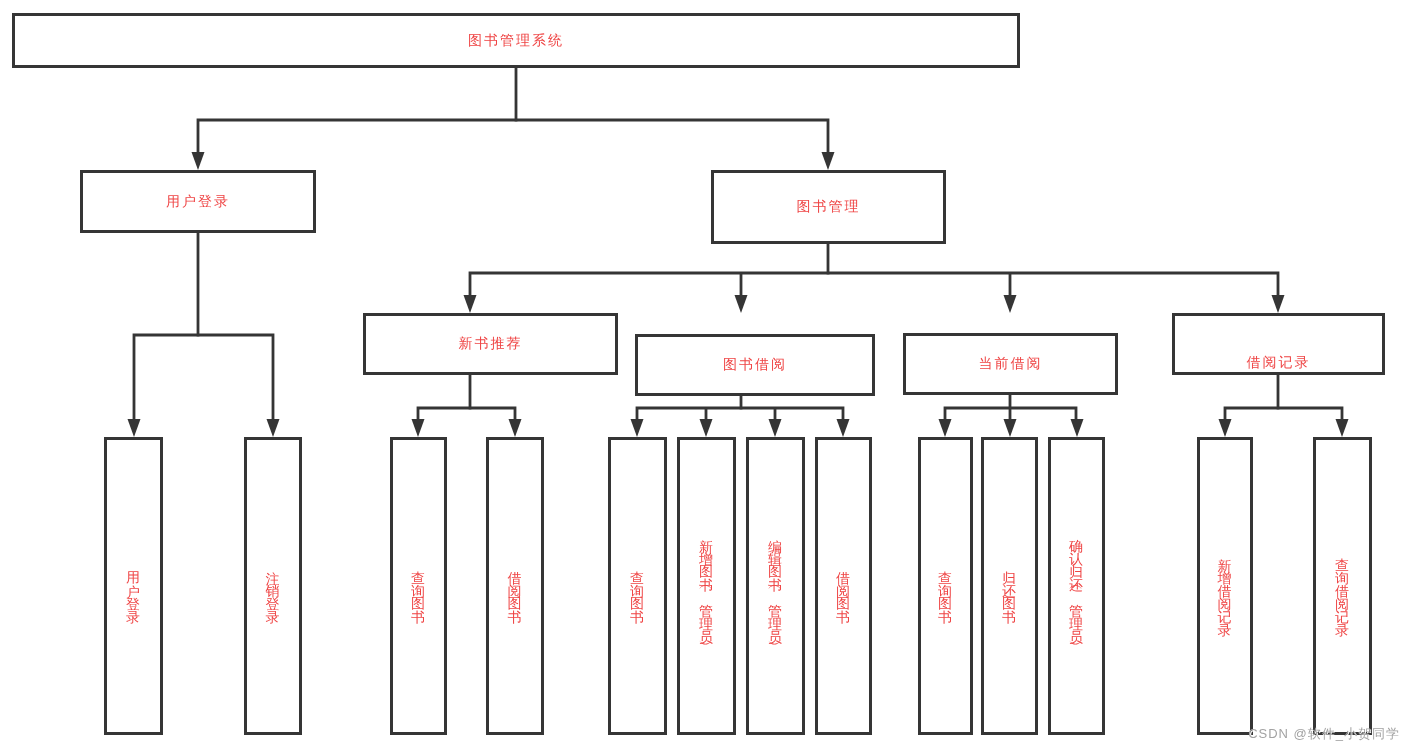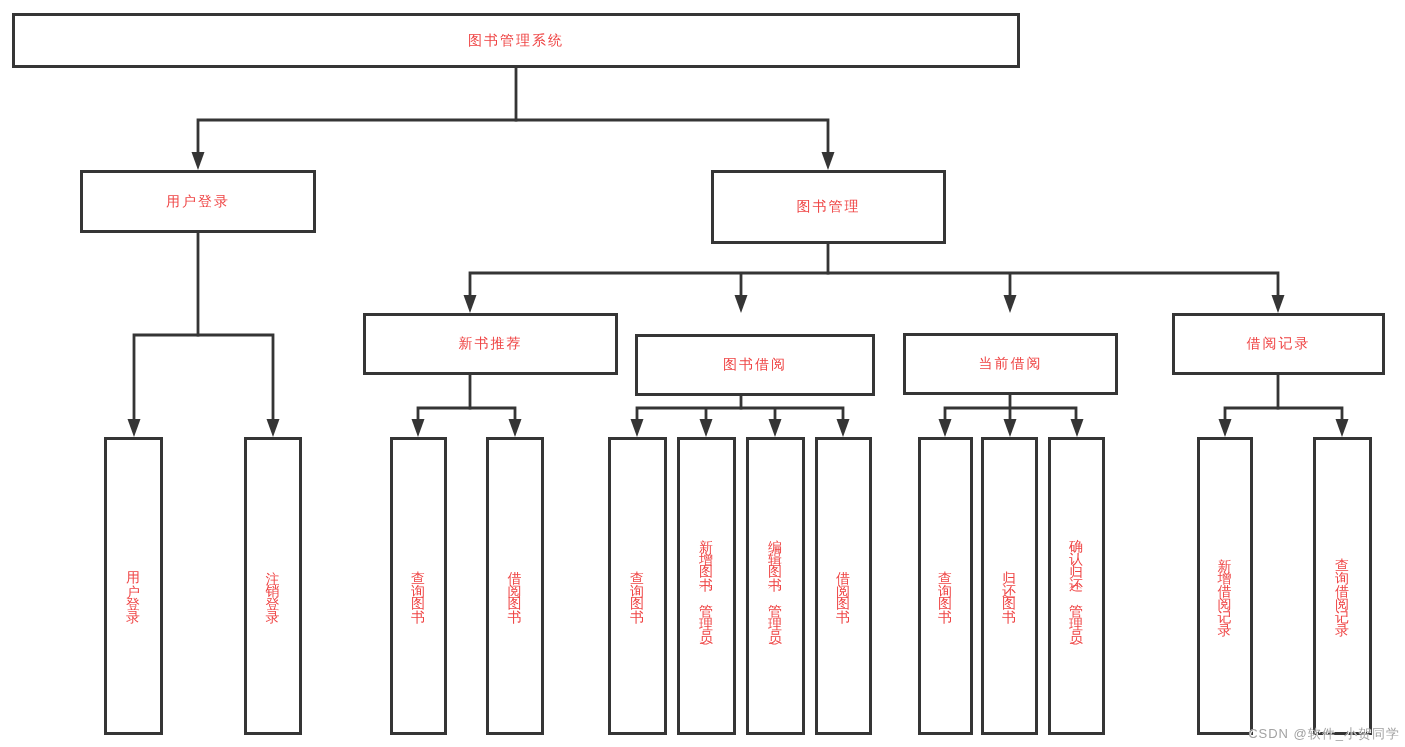--- a/index.html
+++ b/index.html
@@ -22,21 +22,21 @@
     writing-mode:vertical-rl;text-orientation:mixed;
     letter-spacing:13px;line-height:1;white-space:normal;
   }
   
   #n-root{left:12px;top:13px;width:1008px;height:55px;}
   #n-user-login{left:80px;top:170px;width:236px;height:63px;}
   #n-book-mgmt{left:711px;top:170px;width:235px;height:74px;}
   #n-new-book{left:363px;top:313px;width:255px;height:62px;}
   #n-book-borrow{left:635px;top:313px;width:240px;height:62px;margin-top:21px;}
   #n-cur-borrow{left:903px;top:313px;width:215px;height:62px;margin-top:20px;}
-  #n-records{left:1172px;top:313px;width:213px;height:62px;}
+  #n-records{left:1172px;top:313px;width:213px;height:62px;align-items:flex-end;}
   .leaf{top:437px;height:298px;}
   #l-user-login{left:104px;width:59px;}
   #l-logout{left:244px;width:58px;}
   #l-nbr-query{left:390px;width:57px;}
   #l-nbr-borrow{left:486px;width:58px;}
   #l-bb-query{left:608px;width:59px;}
   #l-bb-add{left:677px;width:59px;}
   #l-bb-edit{left:746px;width:59px;}
   #l-bb-borrow{left:815px;width:57px;}
   #l-cb-query{left:918px;width:55px;}

